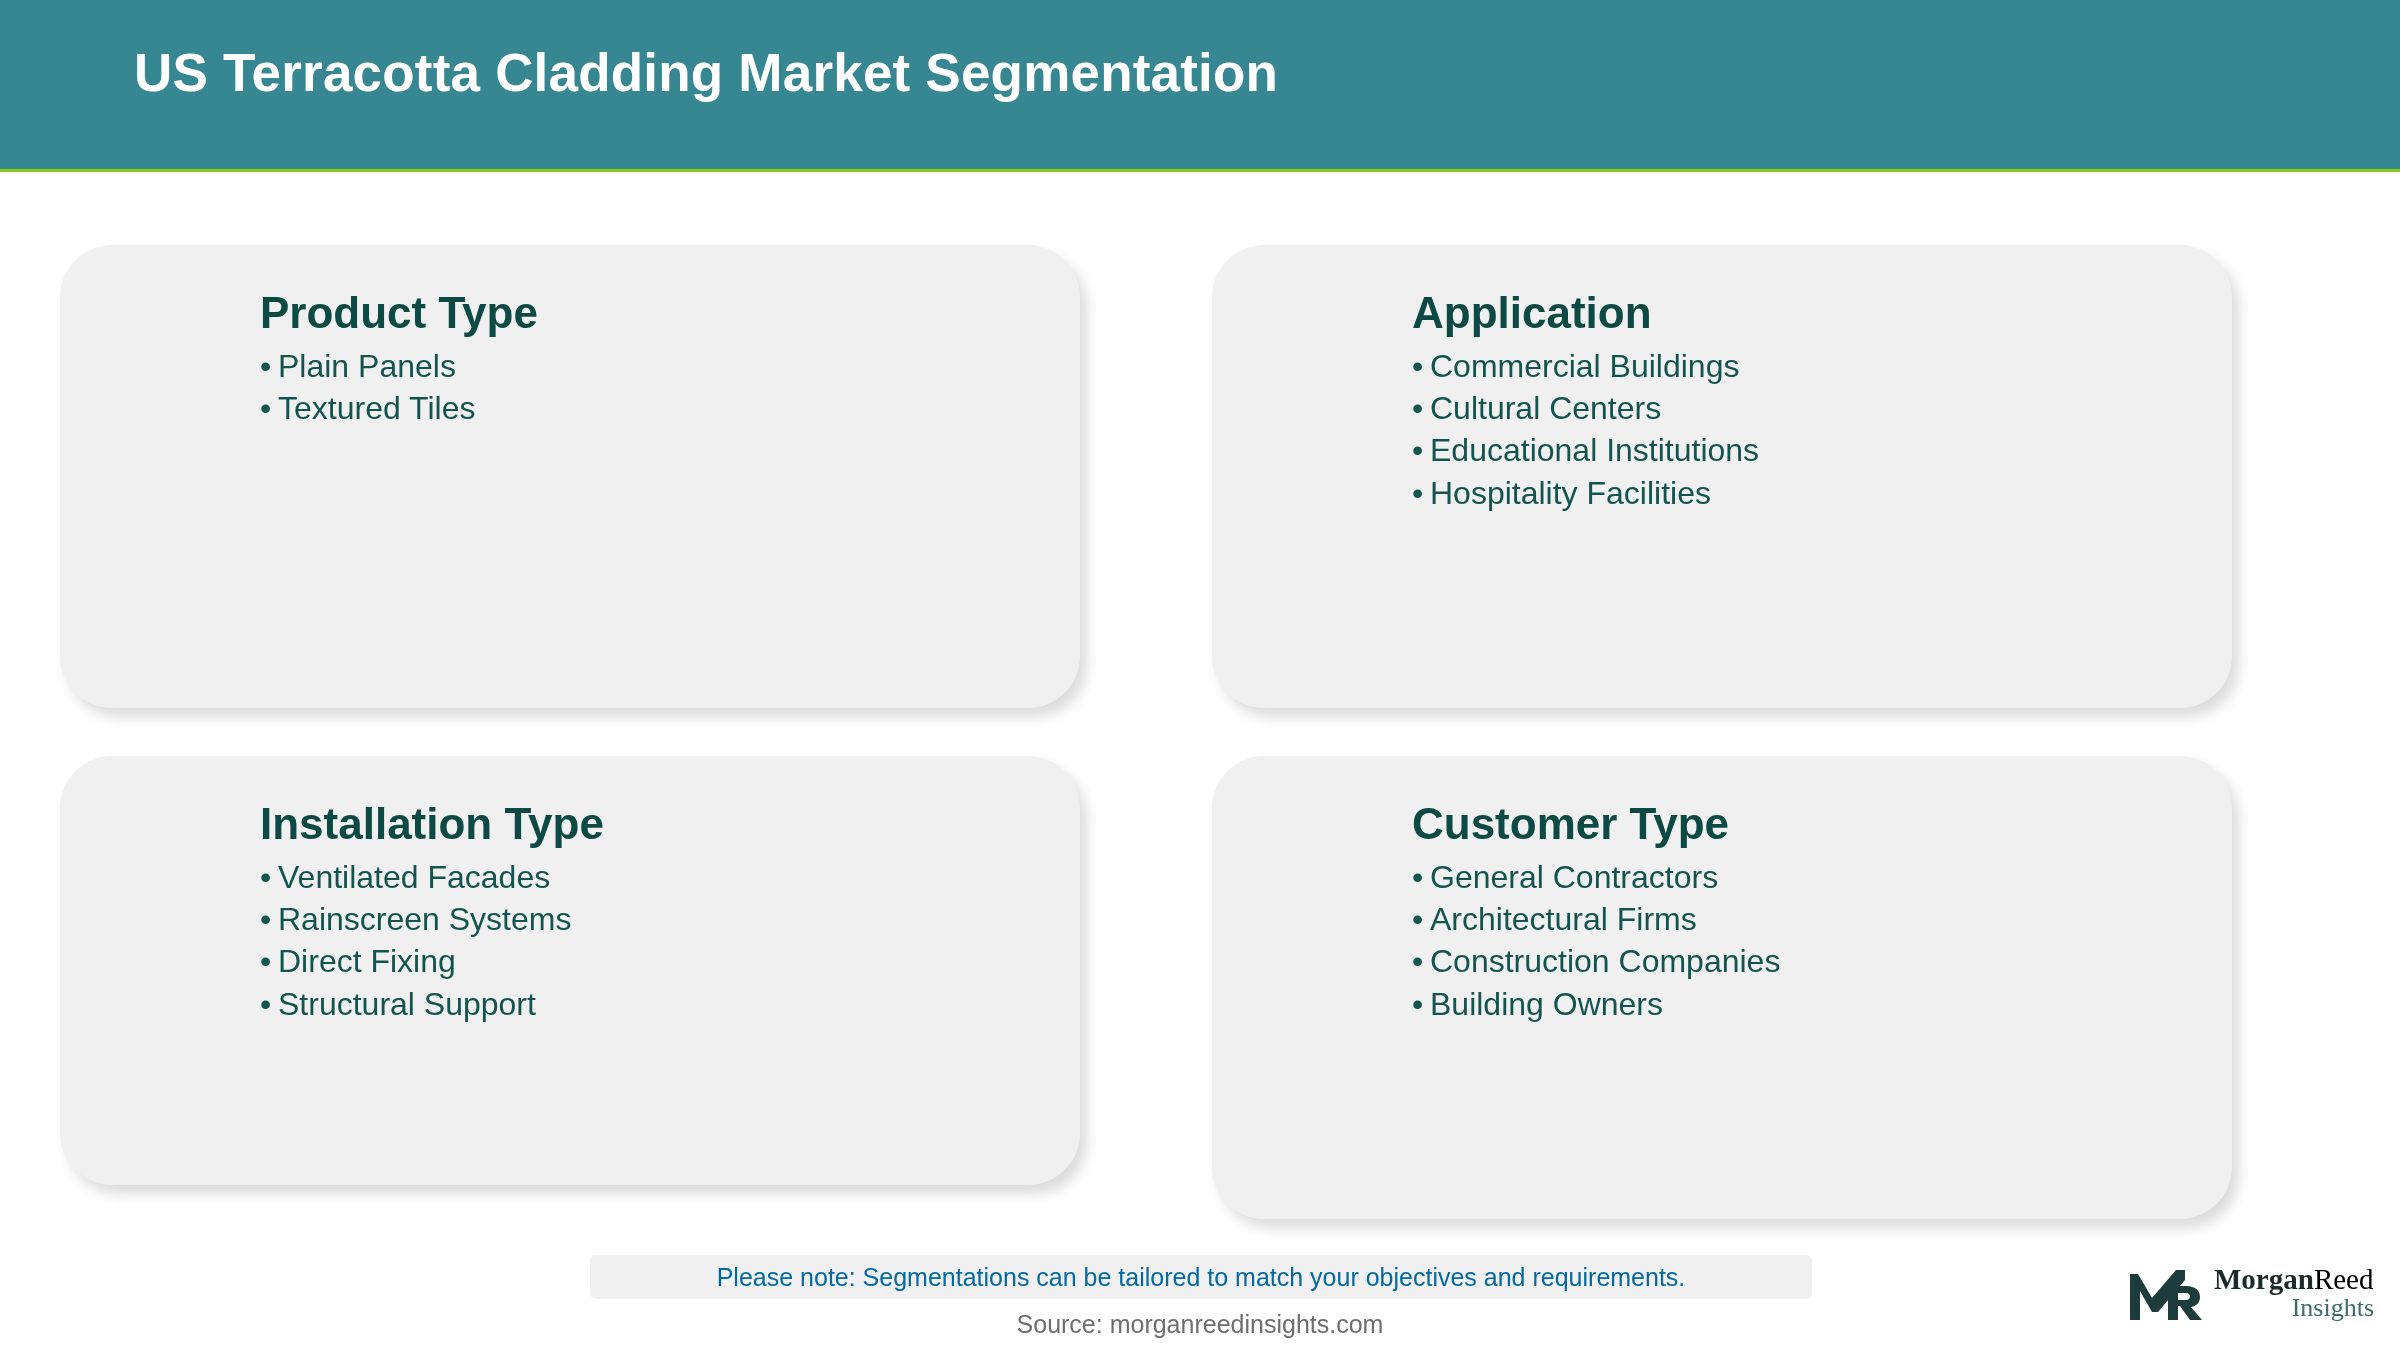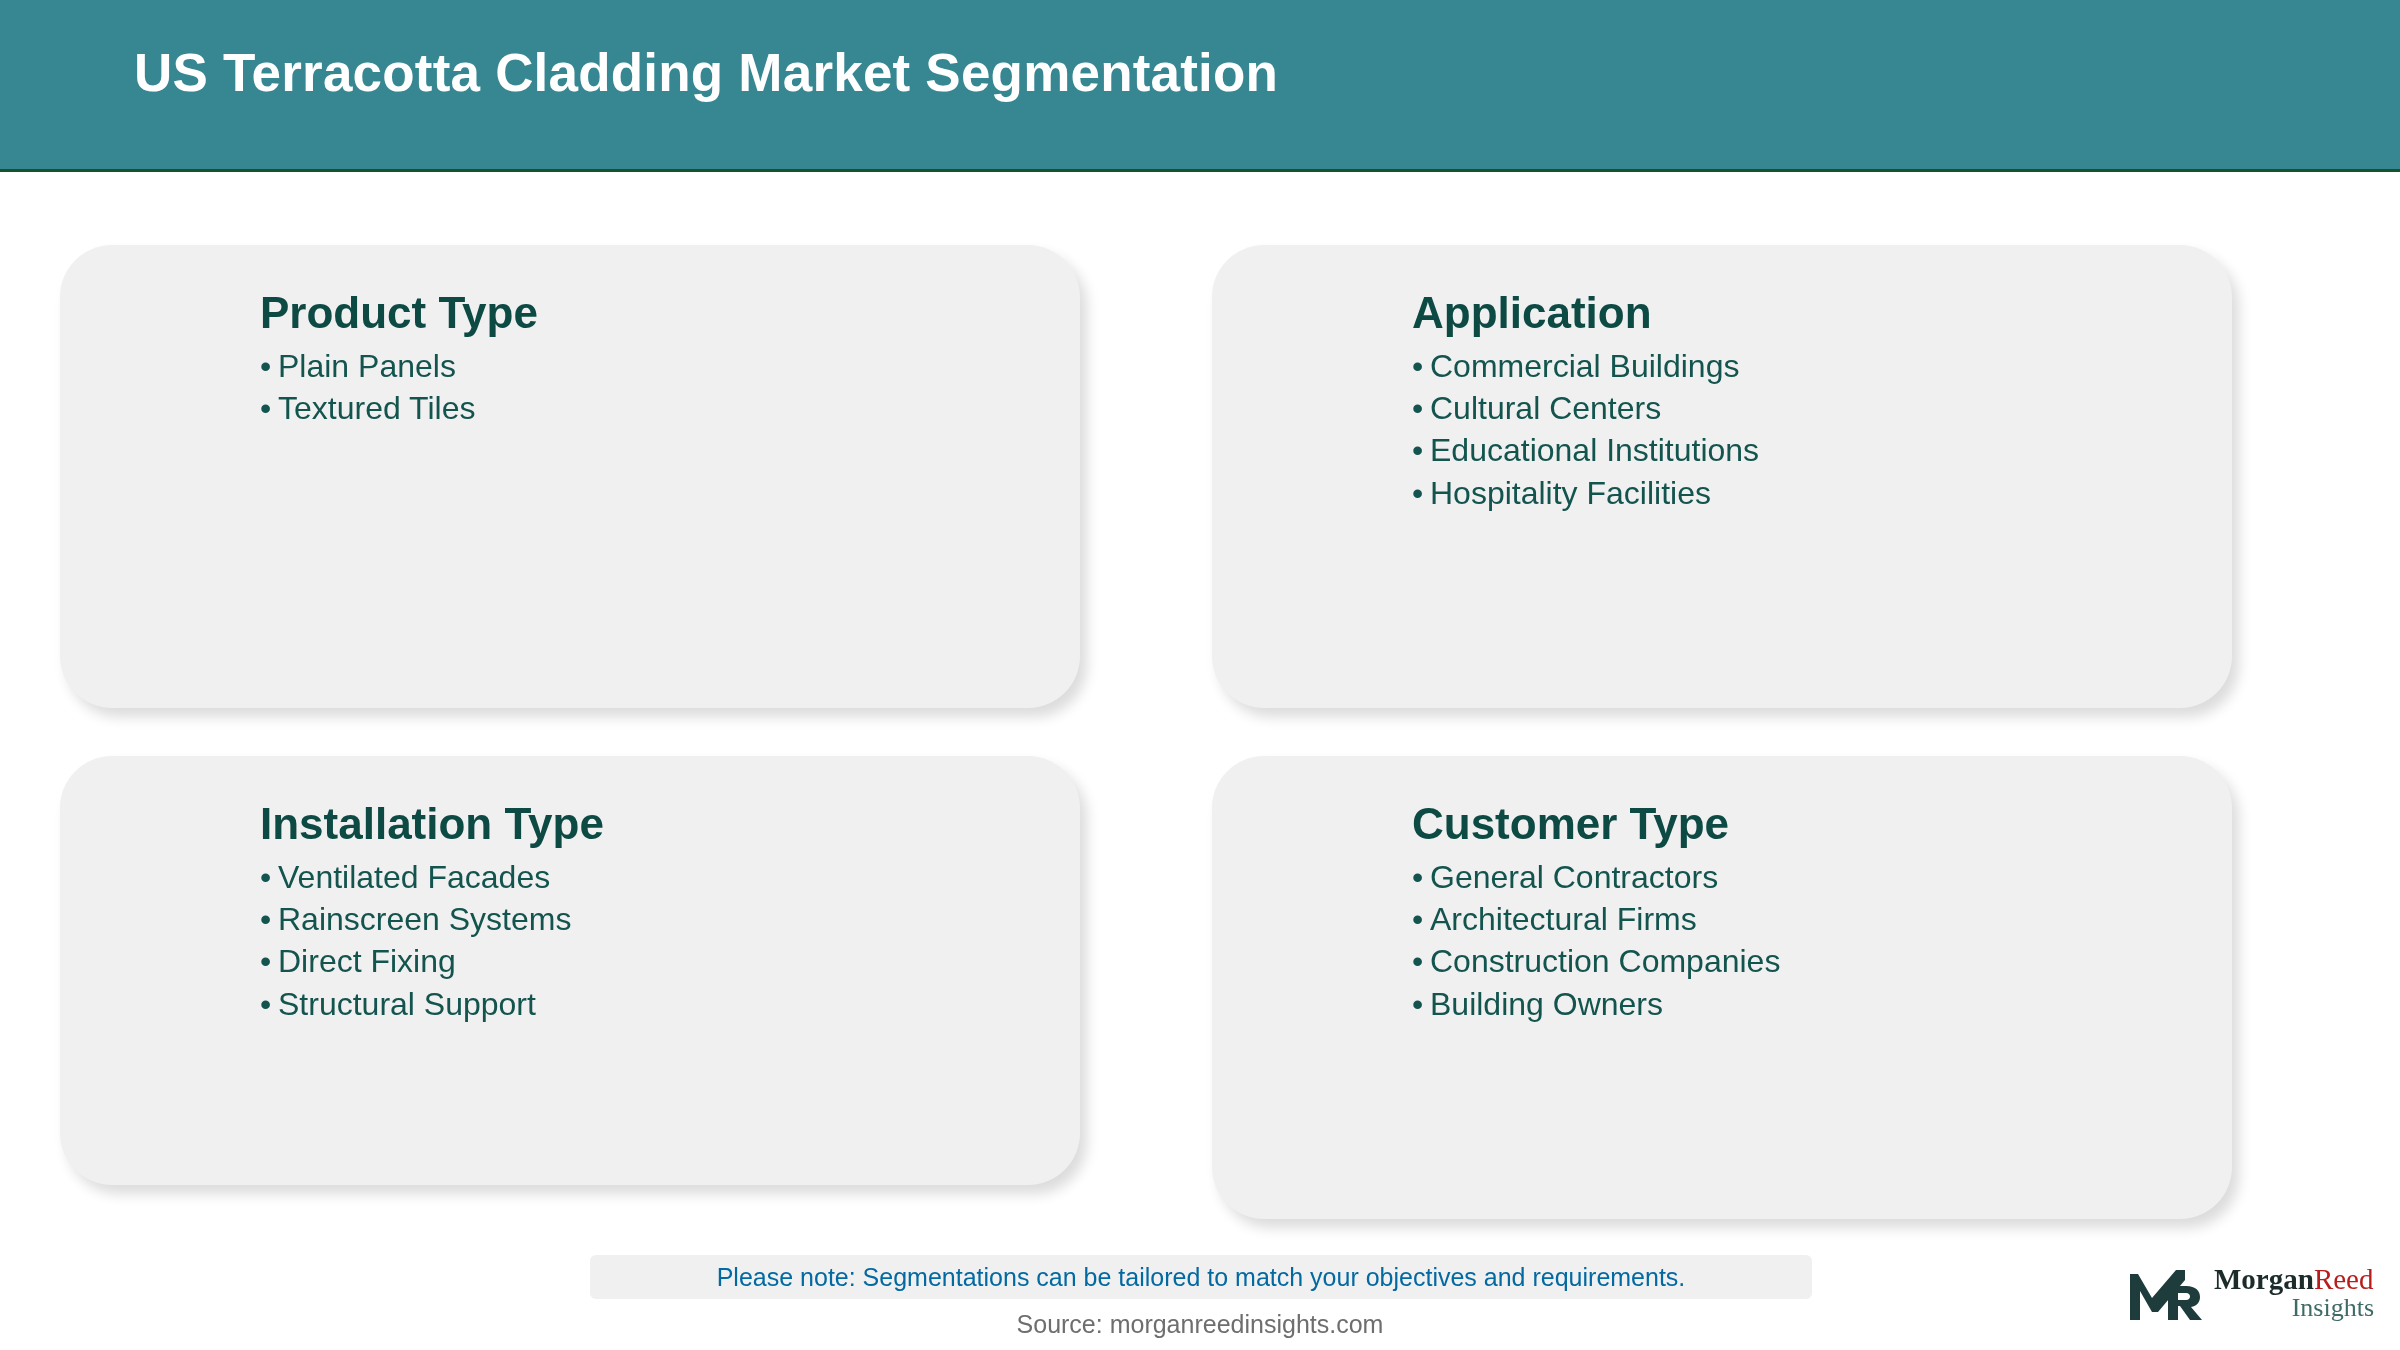--- a/index.html
+++ b/index.html
@@ -17,21 +17,21 @@
 
   
   .header-band {
     position: absolute;
     left: 0;
     top: 0;
     width: 2400px;
     height: 172px;
     background: #368791;
     box-sizing: border-box;
-    border-bottom: 3px solid #14532d;
+    border-bottom: 3px solid #84cc16;
   }
   .header-title {
     position: absolute;
     left: 134px;
     top: 44px;
     font-size: 53px;
     font-weight: bold;
     color: #ffffff;
     letter-spacing: 0.2px;
     white-space: nowrap;
@@ -153,21 +153,21 @@
   .logo-line1 {
     font-family: "Liberation Serif", serif;
     font-size: 29px;
     line-height: 1.05;
     color: #1d2b2b;
     font-weight: bold;
     white-space: nowrap;
   }
   .logo-line1 .reed {
     font-weight: normal;
-    color: #b91c1c;
+    color: #000000;
   }
   .logo-line2 {
     font-family: "Liberation Serif", serif;
     font-size: 26px;
     line-height: 1.1;
     color: #3e6b66;
     white-space: nowrap;
     text-align: right;
   }
 </style>

